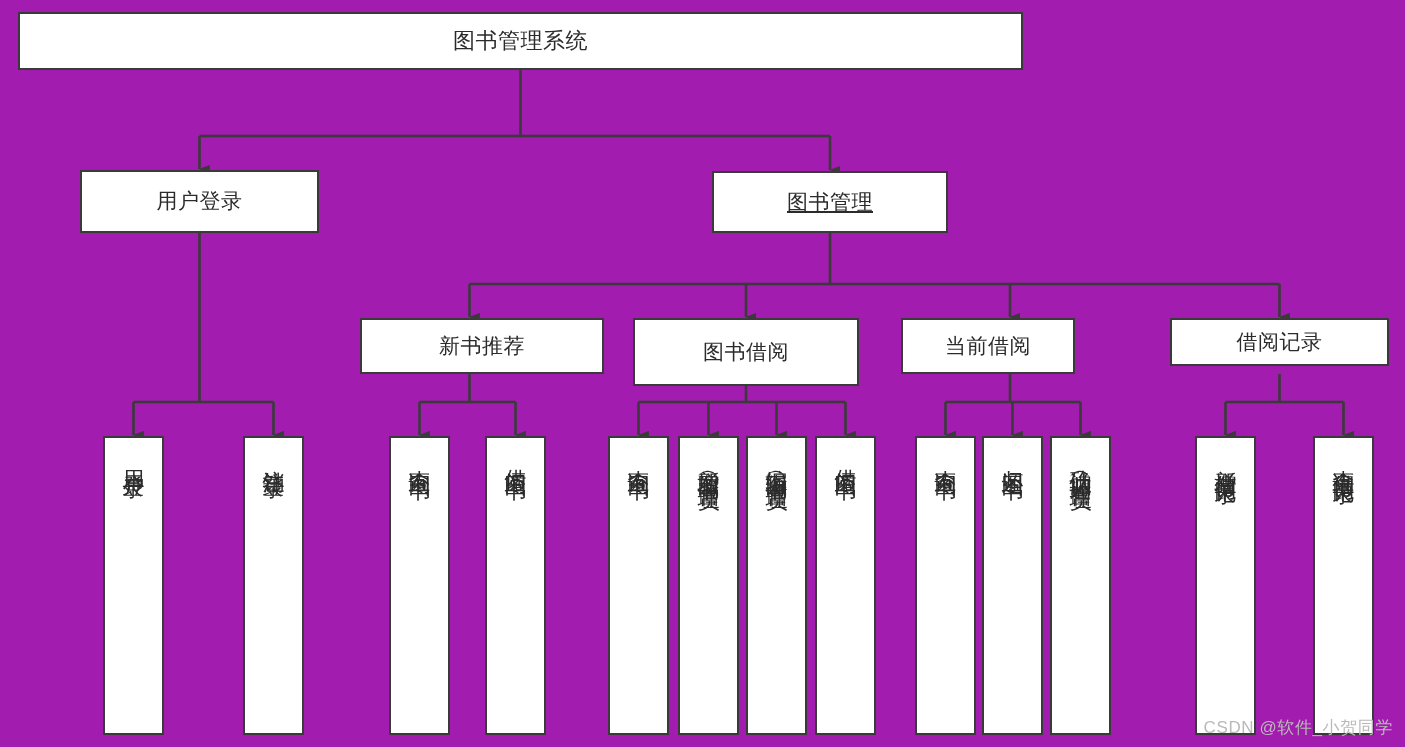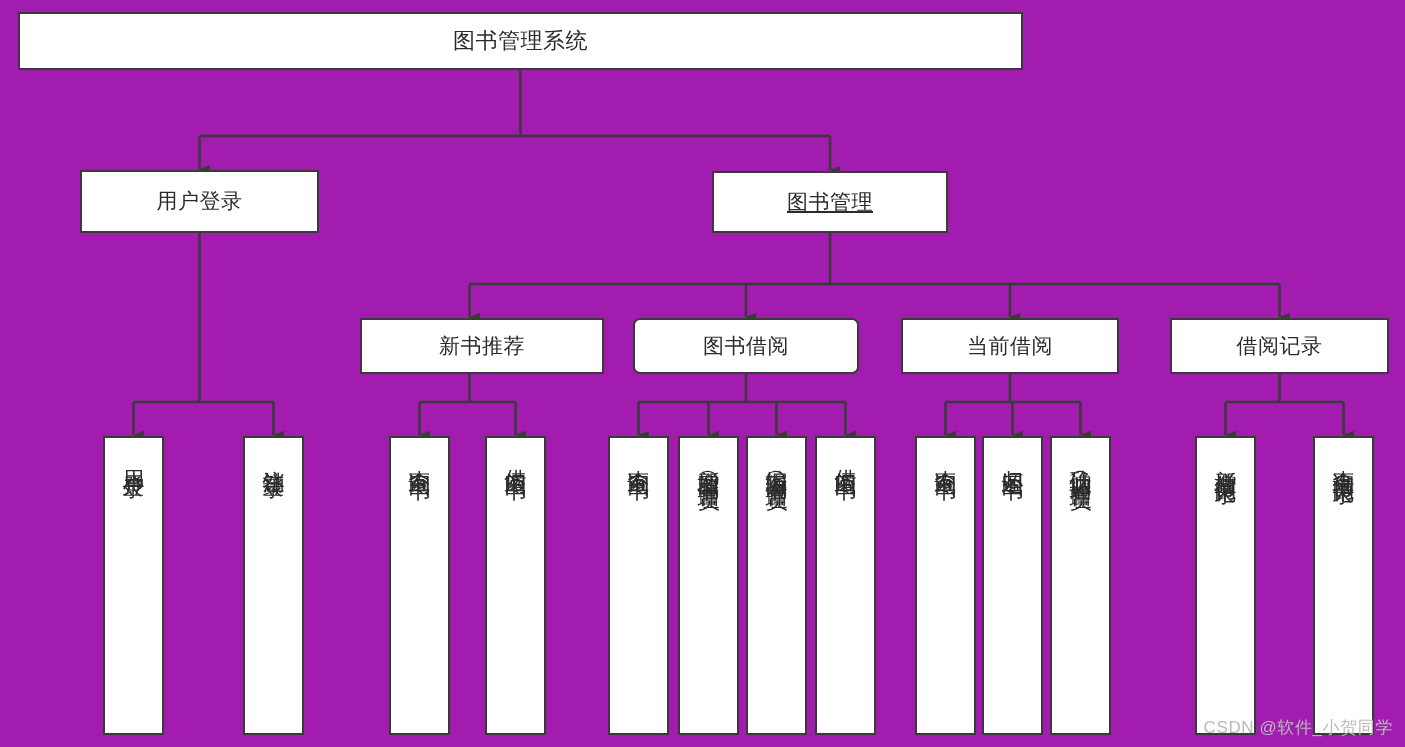--- a/index.html
+++ b/index.html
@@ -122,27 +122,27 @@
       </div>
       <div class="node horiz" style="left: 80px; top: 170px; width: 239px; height: 63px; border-color: rgb(58, 58, 58); background: rgb(255, 255, 255); color: rgb(43, 43, 43);">
         <span class="label">用户登录</span>
       </div>
       <div class="node horiz" style="left: 712px; top: 171px; width: 236px; height: 62px; border-color: rgb(58, 58, 58); background: rgb(255, 255, 255); color: rgb(43, 43, 43); text-decoration: underline;">
         <span class="label">图书管理</span>
       </div>
       <div class="node horiz" style="left: 360px; top: 318px; width: 244px; height: 56px; border-color: rgb(58, 58, 58); background: rgb(255, 255, 255); color: rgb(43, 43, 43);">
         <span class="label">新书推荐</span>
       </div>
-      <div class="node horiz" style="left: 633px; top: 318px; width: 226px; height: 56px; border-color: rgb(58, 58, 58); background: rgb(255, 255, 255); color: rgb(43, 43, 43); border-radius: 7px;">
+      <div class="node horiz" style="left: 633px; top: 318px; width: 226px; height: 68px; border-color: rgb(58, 58, 58); background: rgb(255, 255, 255); color: rgb(43, 43, 43);">
         <span class="label">图书借阅</span>
       </div>
-      <div class="node horiz" style="left: 901px; top: 318px; width: 218px; height: 56px; border-color: rgb(58, 58, 58); background: rgb(255, 255, 255); color: rgb(43, 43, 43);">
+      <div class="node horiz" style="left: 901px; top: 318px; width: 174px; height: 56px; border-color: rgb(58, 58, 58); background: rgb(255, 255, 255); color: rgb(43, 43, 43);">
         <span class="label">当前借阅</span>
       </div>
-      <div class="node horiz" style="left: 1170px; top: 318px; width: 219px; height: 56px; border-color: rgb(58, 58, 58); background: rgb(255, 255, 255); color: rgb(43, 43, 43);">
+      <div class="node horiz" style="left: 1170px; top: 318px; width: 219px; height: 48px; border-color: rgb(58, 58, 58); background: rgb(255, 255, 255); color: rgb(43, 43, 43);">
         <span class="label">借阅记录</span>
       </div>
       <div class="node vert" style="left: 103px; top: 436px; width: 61px; height: 299px; border-color: rgb(58, 58, 58); background: rgb(255, 255, 255); color: rgb(43, 43, 43);">
         <span class="label">用户登录</span>
       </div>
       <div class="node vert" style="left: 243px; top: 436px; width: 61px; height: 299px; border-color: rgb(58, 58, 58); background: rgb(255, 255, 255); color: rgb(43, 43, 43);">
         <span class="label">注销登录</span>
       </div>
       <div class="node vert" style="left: 389px; top: 436px; width: 61px; height: 299px; border-color: rgb(58, 58, 58); background: rgb(255, 255, 255); color: rgb(43, 43, 43);">
         <span class="label">查询图书</span>

